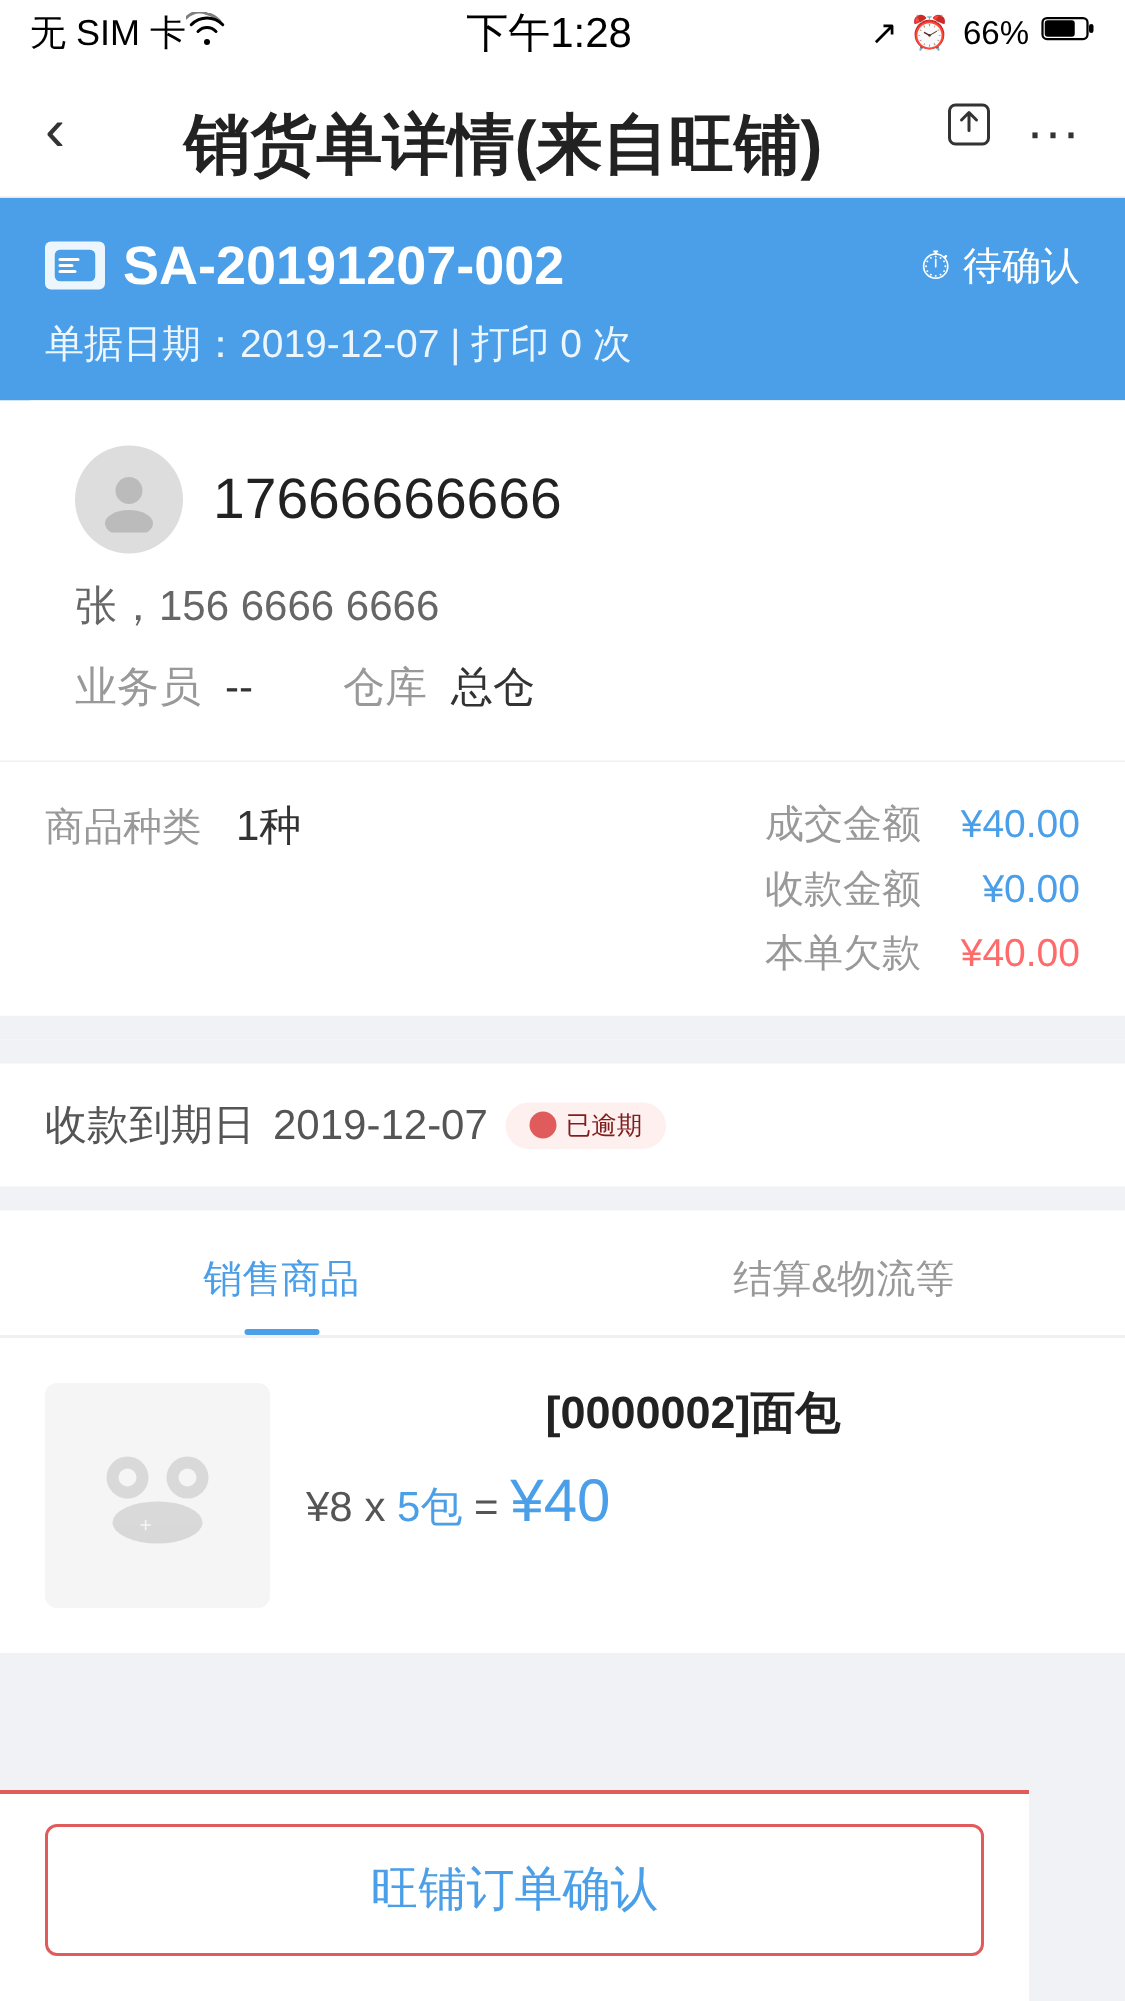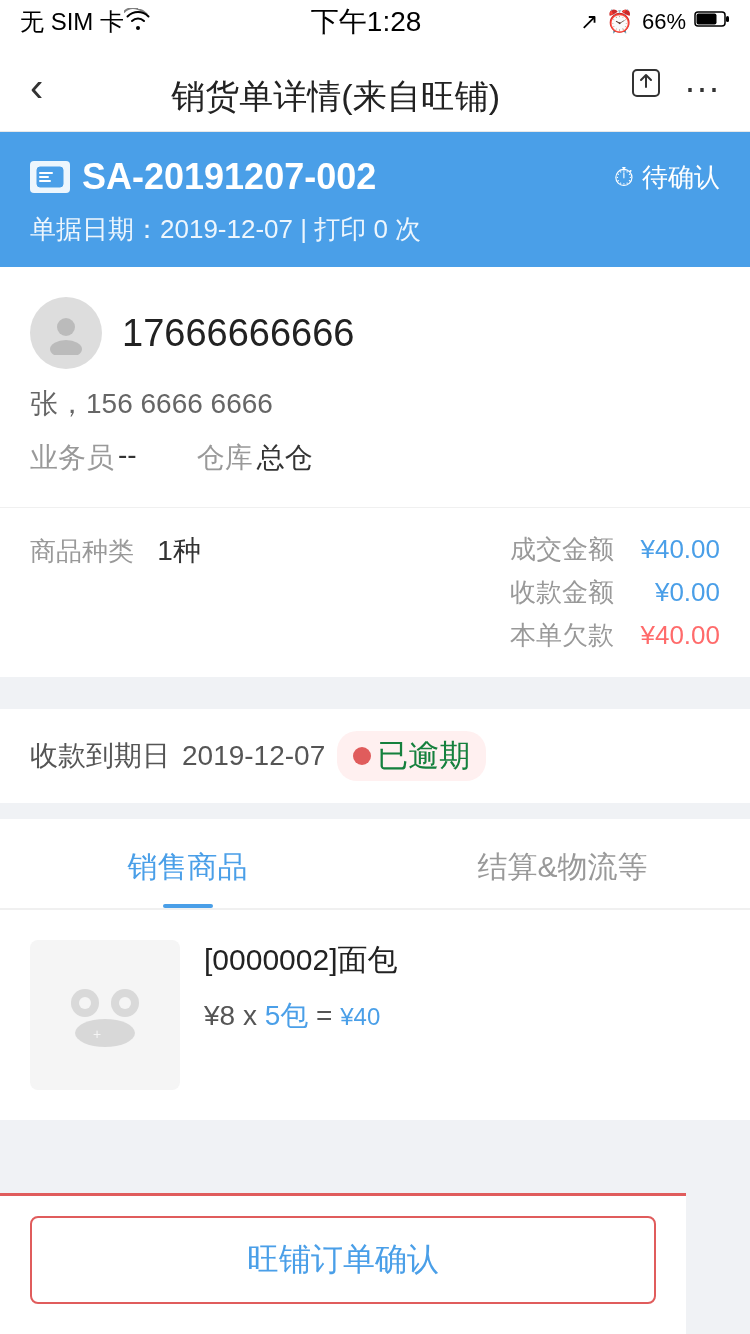--- a/index.html
+++ b/index.html
@@ -35,21 +35,21 @@
       width: 750px;
       height: 88px;
       background: #fff;
       display: flex;
       align-items: center;
       justify-content: space-between;
       padding: 0 30px;
       border-bottom: 1px solid #e8e8e8;
     }
     .nav-back { font-size: 40px; color: #333; cursor: pointer; }
-    .nav-title { font-size: 34px; font-weight: 400; color: #222; margin-top: 18px; }
+    .nav-title { font-size: 44px; font-weight: 700; color: #222; margin-top: 18px; }
     .nav-actions { display: flex; align-items: center; gap: 20px; }
     .nav-icon { font-size: 36px; color: #333; }
 
     
     .header-card {
       background: #4a9fe8;
       margin: 0;
       padding: 24px 30px 20px;
     }
     .header-card-top {
@@ -94,20 +94,21 @@
     .white-card {
       background: #fff;
       margin-bottom: 16px;
     }
 
     
     .customer-section {
       background: #fff;
       padding: 30px;
       margin-bottom: 0;
+      margin-left: 20px;
     }
     .customer-top {
       display: flex;
       align-items: center;
       gap: 20px;
       margin-bottom: 16px;
     }
     .avatar {
       width: 72px;
       height: 72px;
@@ -124,21 +125,21 @@
       font-size: 28px;
       color: #666;
       margin-bottom: 16px;
       padding-left: 0;
     }
     .customer-meta {
       display: flex;
       font-size: 28px;
       color: #666;
     }
-    .meta-item { display: flex; gap: 4px; margin-right: 60px; }
+    .meta-item { display: flex; align-items: center; gap: 16px; margin-right: 60px; }
     .meta-label { color: #999; }
     .meta-value { color: #333; }
 
     
     .amount-section {
       background: #fff;
       padding: 24px 30px;
       margin-bottom: 0;
       display: flex;
       justify-content: space-between;
@@ -171,45 +172,45 @@
       display: flex;
       align-items: center;
       gap: 12px;
       border-top: 16px solid #f0f2f5;
     }
     .overdue-badge {
       display: flex;
       align-items: center;
       gap: 6px;
       background: #fff0f0;
-      color: #15803d;
+      color: #7f1d1d;
       border-radius: 20px;
       padding: 4px 16px;
-      font-size: 31px;
+      font-size: 17px;
     }
     .overdue-dot {
       width: 18px;
       height: 18px;
       border-radius: 50%;
       background: #e05c5c;
       display: inline-block;
     }
 
     
     .tabs-section {
       background: #fff;
       border-top: 16px solid #f0f2f5;
       display: flex;
       border-bottom: 2px solid #f0f0f0;
     }
     .tab-item {
       flex: 1;
       text-align: center;
       padding: 28px 16px 20px;
-      font-size: 30px;
+      font-size: 26px;
       color: #999;
       cursor: pointer;
       position: relative;
     }
     .tab-item.active {
       color: #4a9fe8;
     }
     .tab-item.active::after {
       content: '';
       position: absolute;
@@ -244,28 +245,29 @@
     .product-thumb-logo {
       width: 100px;
       height: 80px;
       opacity: 0.3;
     }
     .product-info { flex: 1; }
     .product-name {
       font-size: 30px;
       color: #222;
       margin-bottom: 16px;
-      font-weight: 400;
+      font-weight: 700;
+      text-align: center;
     }
     .product-price-row {
       font-size: 28px;
       color: #555;
     }
     .price-qty { color: #4a9fe8; }
-    .price-total { color: #4a9fe8; font-weight: 500; font-size: 24px; }
+    .price-total { color: #4a9fe8; font-weight: 500; font-size: 40px; }
 
     
     .bottom-action {
       position: fixed;
       bottom: 0;
       left: 0;
       width: 686px;
       background: #fff;
       padding: 20px 30px 30px;
       border-top: 3px solid #e05c5c;

